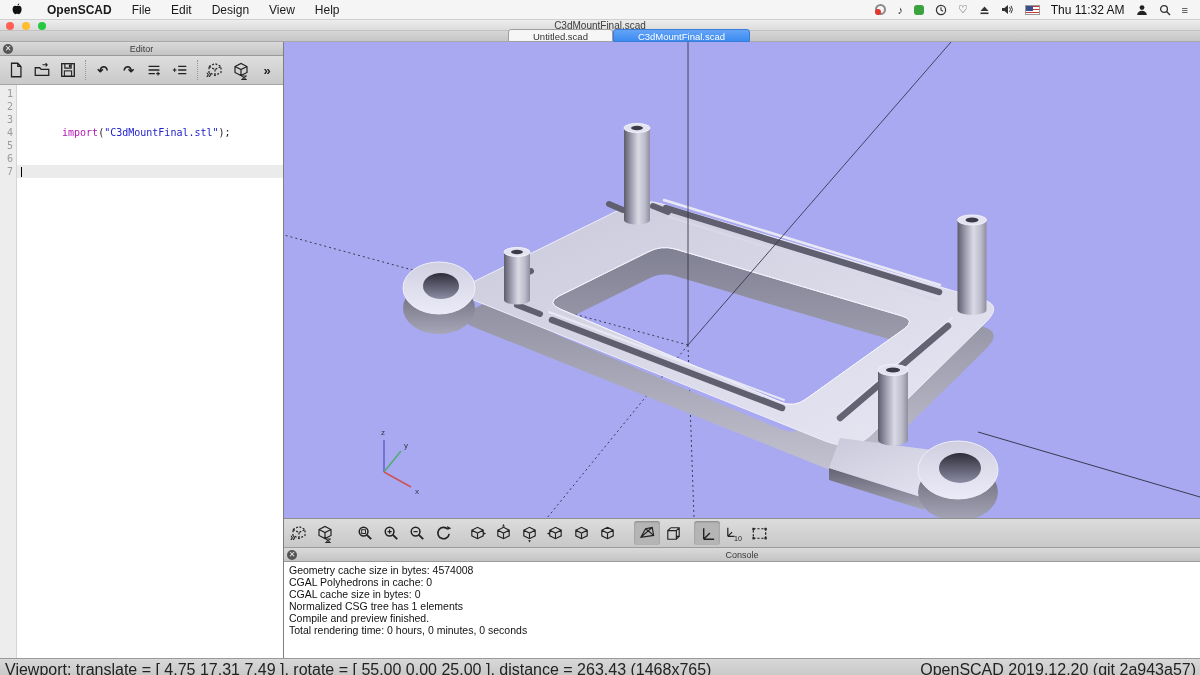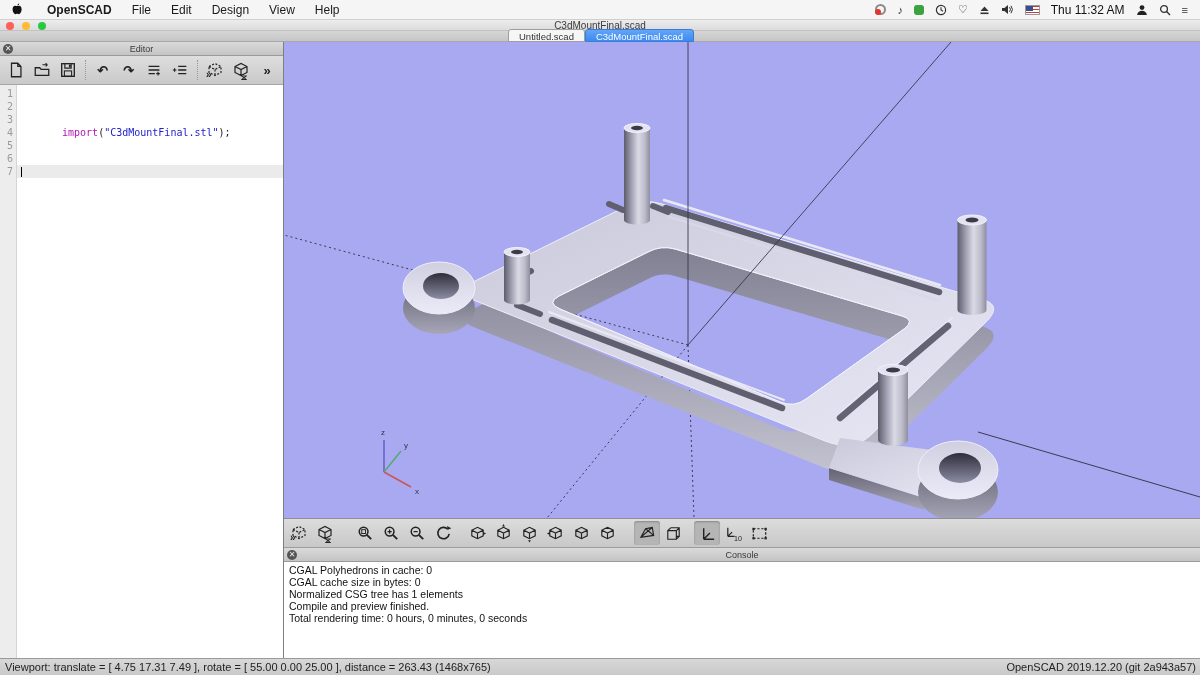--- a/index.html
+++ b/index.html
@@ -29,21 +29,21 @@
     background:linear-gradient(#ededed,#dcdcdc); border-bottom:1px solid #c2c2c2; }
   .tlights { position:absolute; left:6px; top:1.5px; display:flex; gap:8px; }
   .tlights span { width:8px; height:8px; border-radius:50%; display:block; }
   .tl-red{background:#ff5f57}.tl-yellow{background:#febc2e}.tl-green{background:#28c840}
   #win-title { position:absolute; left:0; right:0; top:0; text-align:center; font-size:10px; color:#3c3c3c; line-height:11px; }
 
   
   #tabstrip { position:absolute; left:0; top:31px; width:1200px; height:11px;
     background:linear-gradient(#d6d6d6,#c6c6c6); border-bottom:1px solid #a8a8a8; }
   .tabs { position:absolute; left:508px; top:-2px; display:flex; }
-  .tab { height:13px; line-height:13px; font-size:9.5px; padding:0 10px; border:1px solid #9f9f9f;
+  .tab { height:13px; line-height:13px; font-size:9.5px; padding:0 24px; border:1px solid #9f9f9f;
     border-radius:3px 3px 0 0; background:#f6f6f6; color:#333; }
   .tab.active { background:linear-gradient(#63a4f7,#3c8bf2); color:#fff; border-color:#3a7cd6; }
 
   
   #editor-panel { position:absolute; left:0; top:42px; width:284px; height:616px;
     background:#fff; border-right:1px solid #7f7f7f; }
   .panel-head { height:14px; background:linear-gradient(#dadada,#c4c4c4); border-bottom:1px solid #9a9a9a;
     position:relative; text-align:center; font-size:9px; color:#3a3a3a; line-height:14px; }
   .closebtn { position:absolute; left:3px; top:2px; width:10px; height:10px; border-radius:50%;
     background:#555; color:#eee; font-size:8px; line-height:10px; text-align:center; }
@@ -73,21 +73,21 @@
     display:flex; align-items:center; padding-left:2px; }
   .tgap { width:14px; } .tgap-s { width:8px; }
 
   
   #console { position:absolute; left:284px; top:548px; width:916px; height:110px; background:#fff; }
   #console-body { padding:2px 0 0 5px; font-size:10.5px; line-height:12px; color:#111; }
 
   
   #statusbar { position:absolute; left:0; top:658px; width:1200px; height:17px;
     background:linear-gradient(#d8d8d8,#c9c9c9); border-top:1px solid #9a9a9a;
-    font-size:11px; color:#222; }
+    font-size:16px; color:#222; }
   #status-left { position:absolute; left:5px; top:2px; }
   #status-right { position:absolute; right:4px; top:2px; }
 </style>
 </head>
 <body>
 
 <div id="screen">
 
   <div id="menubar">
     <span class="apple">
@@ -470,20 +470,21 @@
         </svg>
     </span>
   </div>
 
   <div id="console">
     <div class="panel-head">
       <span class="closebtn">✕</span>
       <span>Console</span>
     </div>
     <div id="console-body">
+      <div>Geometry cache size in bytes: 4574008</div>
       <div>CGAL Polyhedrons in cache: 0</div>
       <div>CGAL cache size in bytes: 0</div>
       <div>Normalized CSG tree has 1 elements</div>
       <div>Compile and preview finished.</div>
       <div>Total rendering time: 0 hours, 0 minutes, 0 seconds</div>
     </div>
   </div>
 
   <div id="statusbar">
     <span id="status-left">Viewport: translate = [ 4.75 17.31 7.49 ], rotate = [ 55.00 0.00 25.00 ], distance = 263.43 (1468x765)</span>

